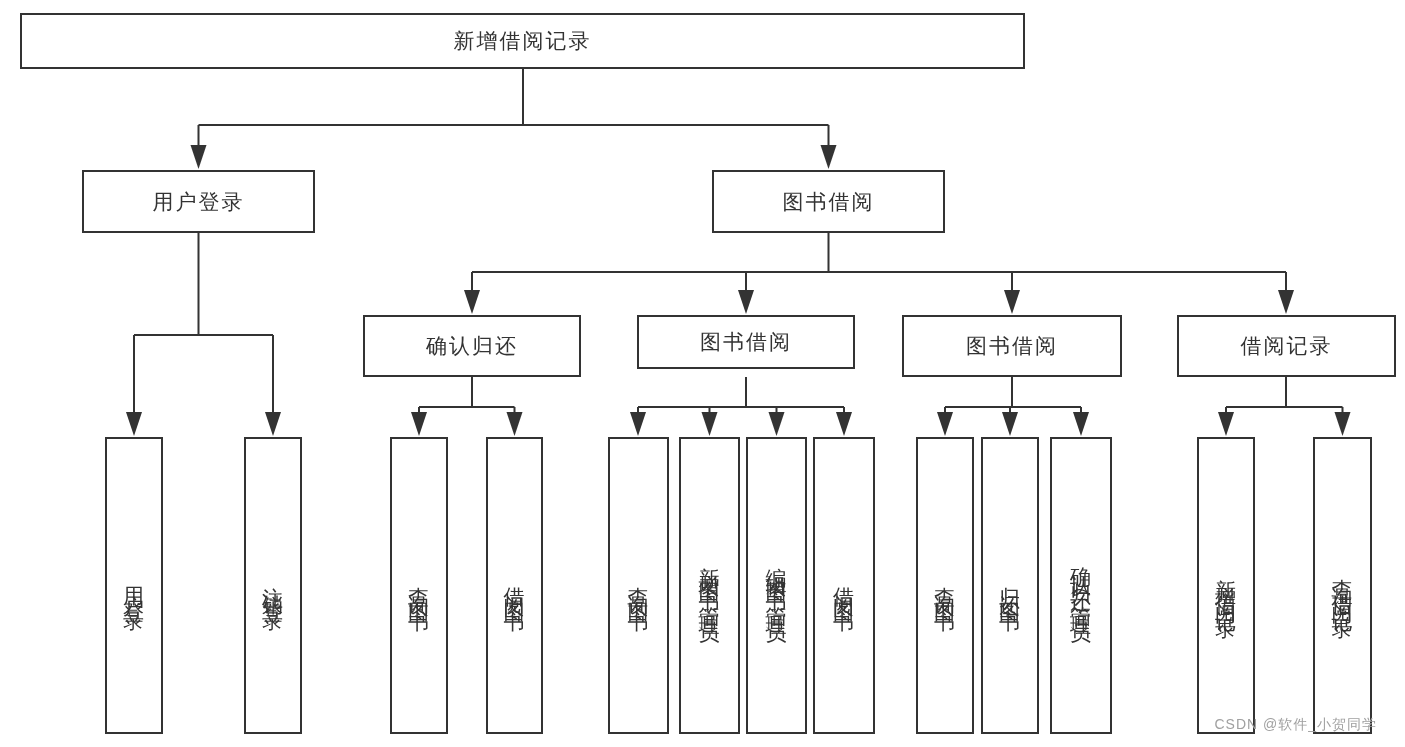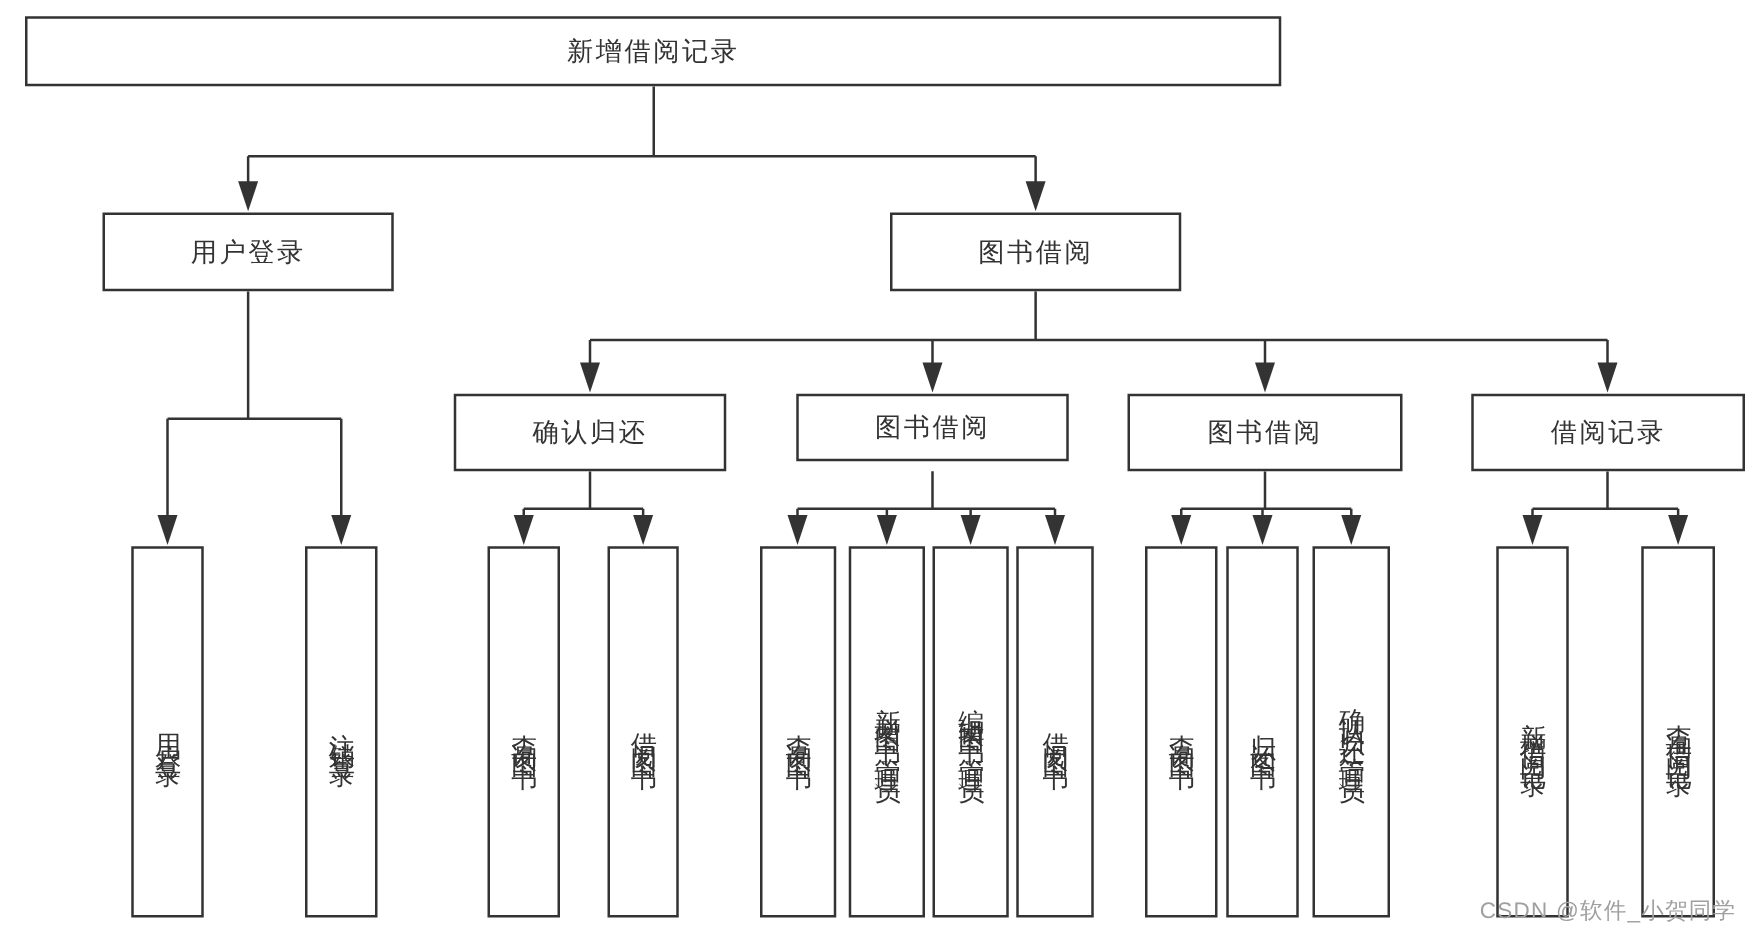--- a/index.html
+++ b/index.html
@@ -27,23 +27,23 @@
   .hbox{font-size:21px;letter-spacing:2px;}
   .vbox{
     writing-mode:vertical-rl;
     text-orientation:mixed;
     font-size:21px;
     letter-spacing:8px;
     line-height:1;
   }
   .watermark{
     position:absolute;
-    right:16px;
+    right:28px;
     top:716px;
-    font-size:18px;
+    font-size:14px;
     color:#a0a0a0;
     letter-spacing:1px;
     white-space:nowrap;
   }
 </style>
 </head>
 <body>
 
 <div class="canvas">
 

